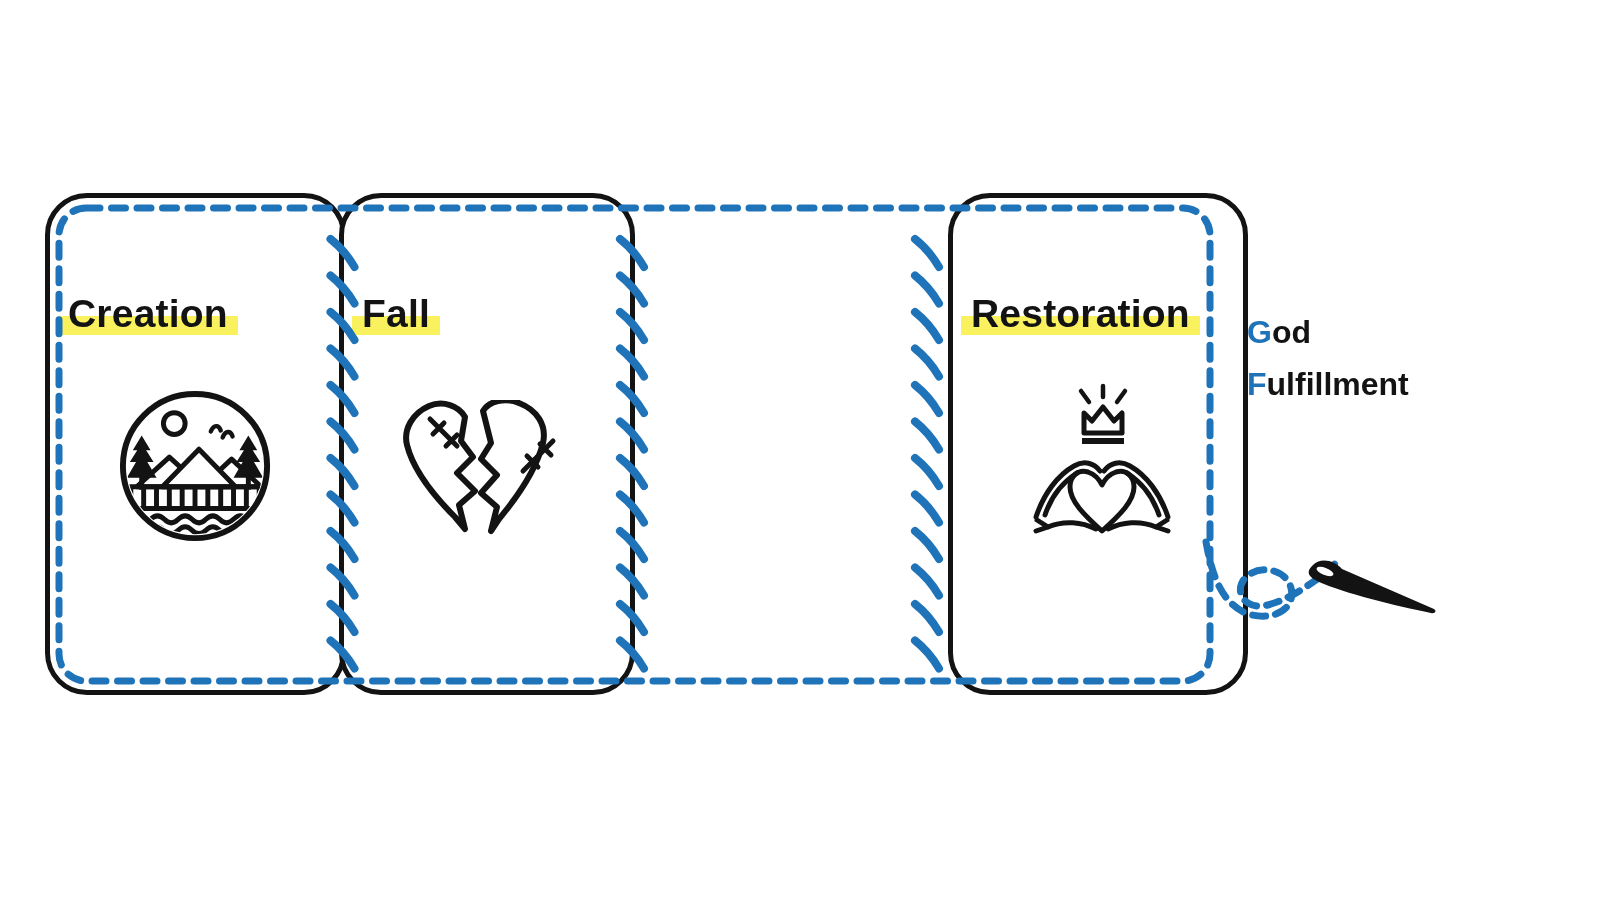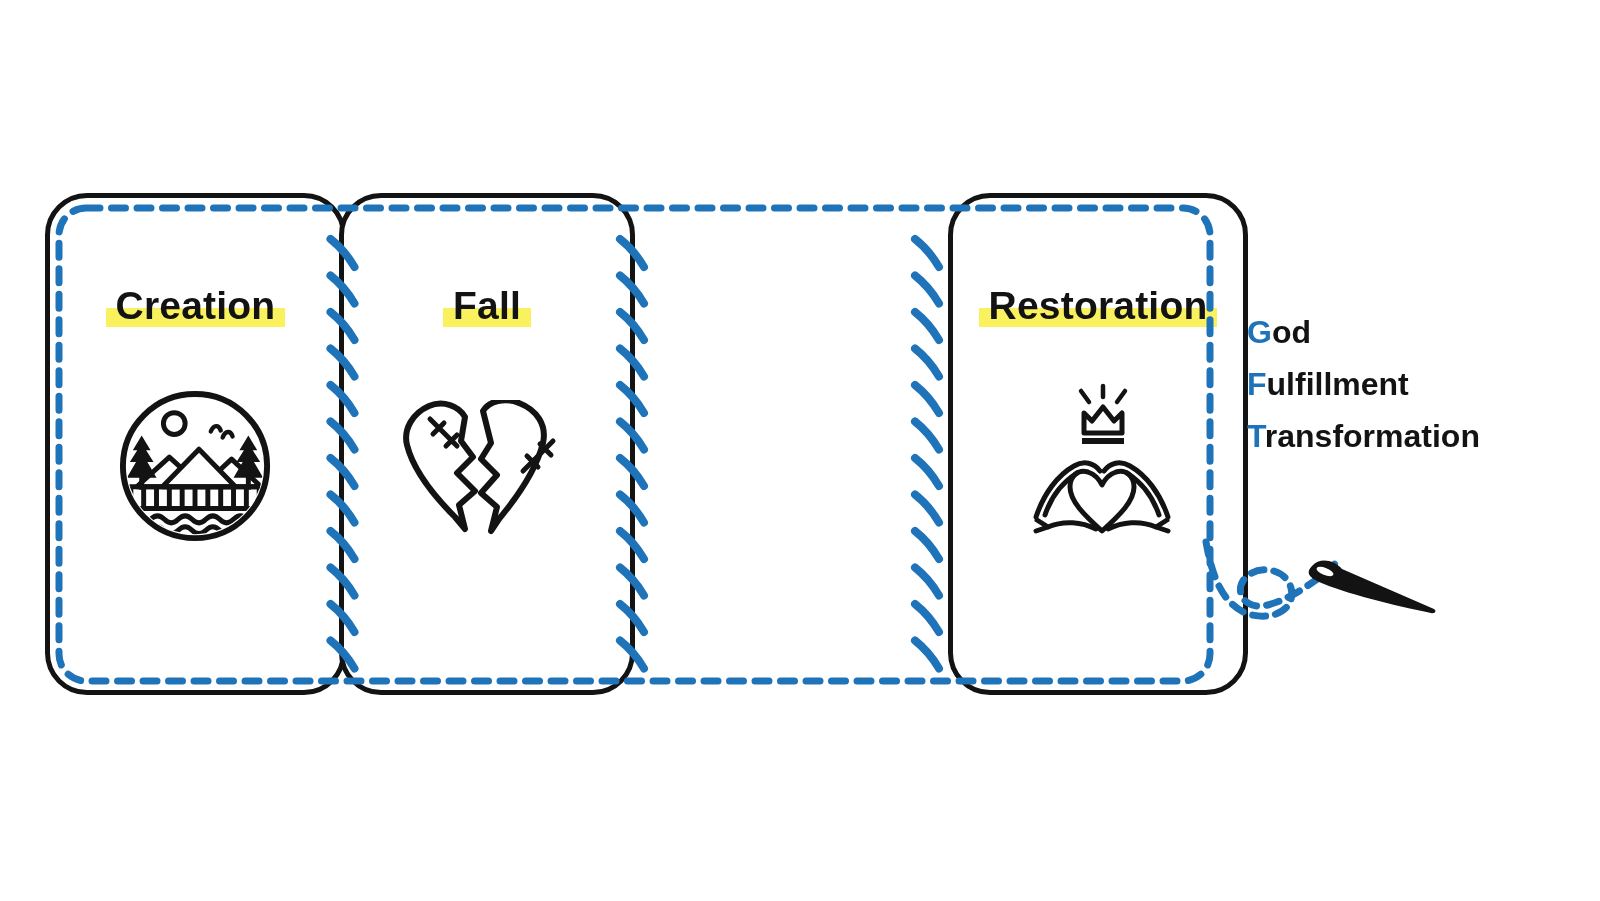--- a/index.html
+++ b/index.html
@@ -11,21 +11,21 @@
   .card{
     position:absolute;top:193px;height:502px;background:#fff;
     border:5px solid var(--ink,#131313);border-radius:42px;box-sizing:border-box;
   }
   .c1{left:45px;width:301px}
   .c2{left:339px;width:296px}
   .c3{left:629px;width:301px}
   .c4{left:948px;width:300px}
 
   .title-wrap{
-    position:absolute;top:86px;left:0;right:0;margin:0;text-align:center;
+    position:absolute;top:86px;left:0;right:0;margin:8px;
     font-size:39px;line-height:44px;font-weight:700;color:var(--ink,#131313);
     letter-spacing:0.2px;
   }
   .title-hl{
     display:inline-block;padding:0 10px;
     background:linear-gradient(180deg,
       rgba(0,0,0,0) 54%,
       var(--highlight-yellow,#f9f25e) 54%,
       var(--highlight-yellow,#f9f25e) 97%,
       rgba(0,0,0,0) 97%);
@@ -140,16 +140,15 @@
     <path class="blue thread" d="M1206,542 C1212,576 1222,604 1248,614 C1276,622 1296,607 1291,588 C1286,569 1260,564 1246,577 C1234,589 1242,608 1263,606 C1284,602 1302,590 1320,577 M1325,573 L1338,561"></path>
     <g>
       <path style="fill:var(--ink,#131313)" d="M1312,566 C1320,557 1334,560 1342,569 L1434,609 C1437,611 1435,614 1431,613 C1396,606 1344,593 1319,582 C1308,577 1306,572 1312,566 Z"></path>
       <ellipse cx="1325" cy="571.5" rx="9" ry="3.6" fill="#ffffff" transform="rotate(22 1325 571.5)"></ellipse>
     </g>
   </svg>
 
   <div class="acrostic">
     <div class="acrostic-line"><span class="initial">G</span><span>od</span></div>
     <div class="acrostic-line"><span class="initial">F</span><span>ulfillment</span></div>
-    <div class="acrostic-line"><span class="initial">T</span><span>ransformation</span></div>
   </div>
 
 </div>
 
 </body></html>

